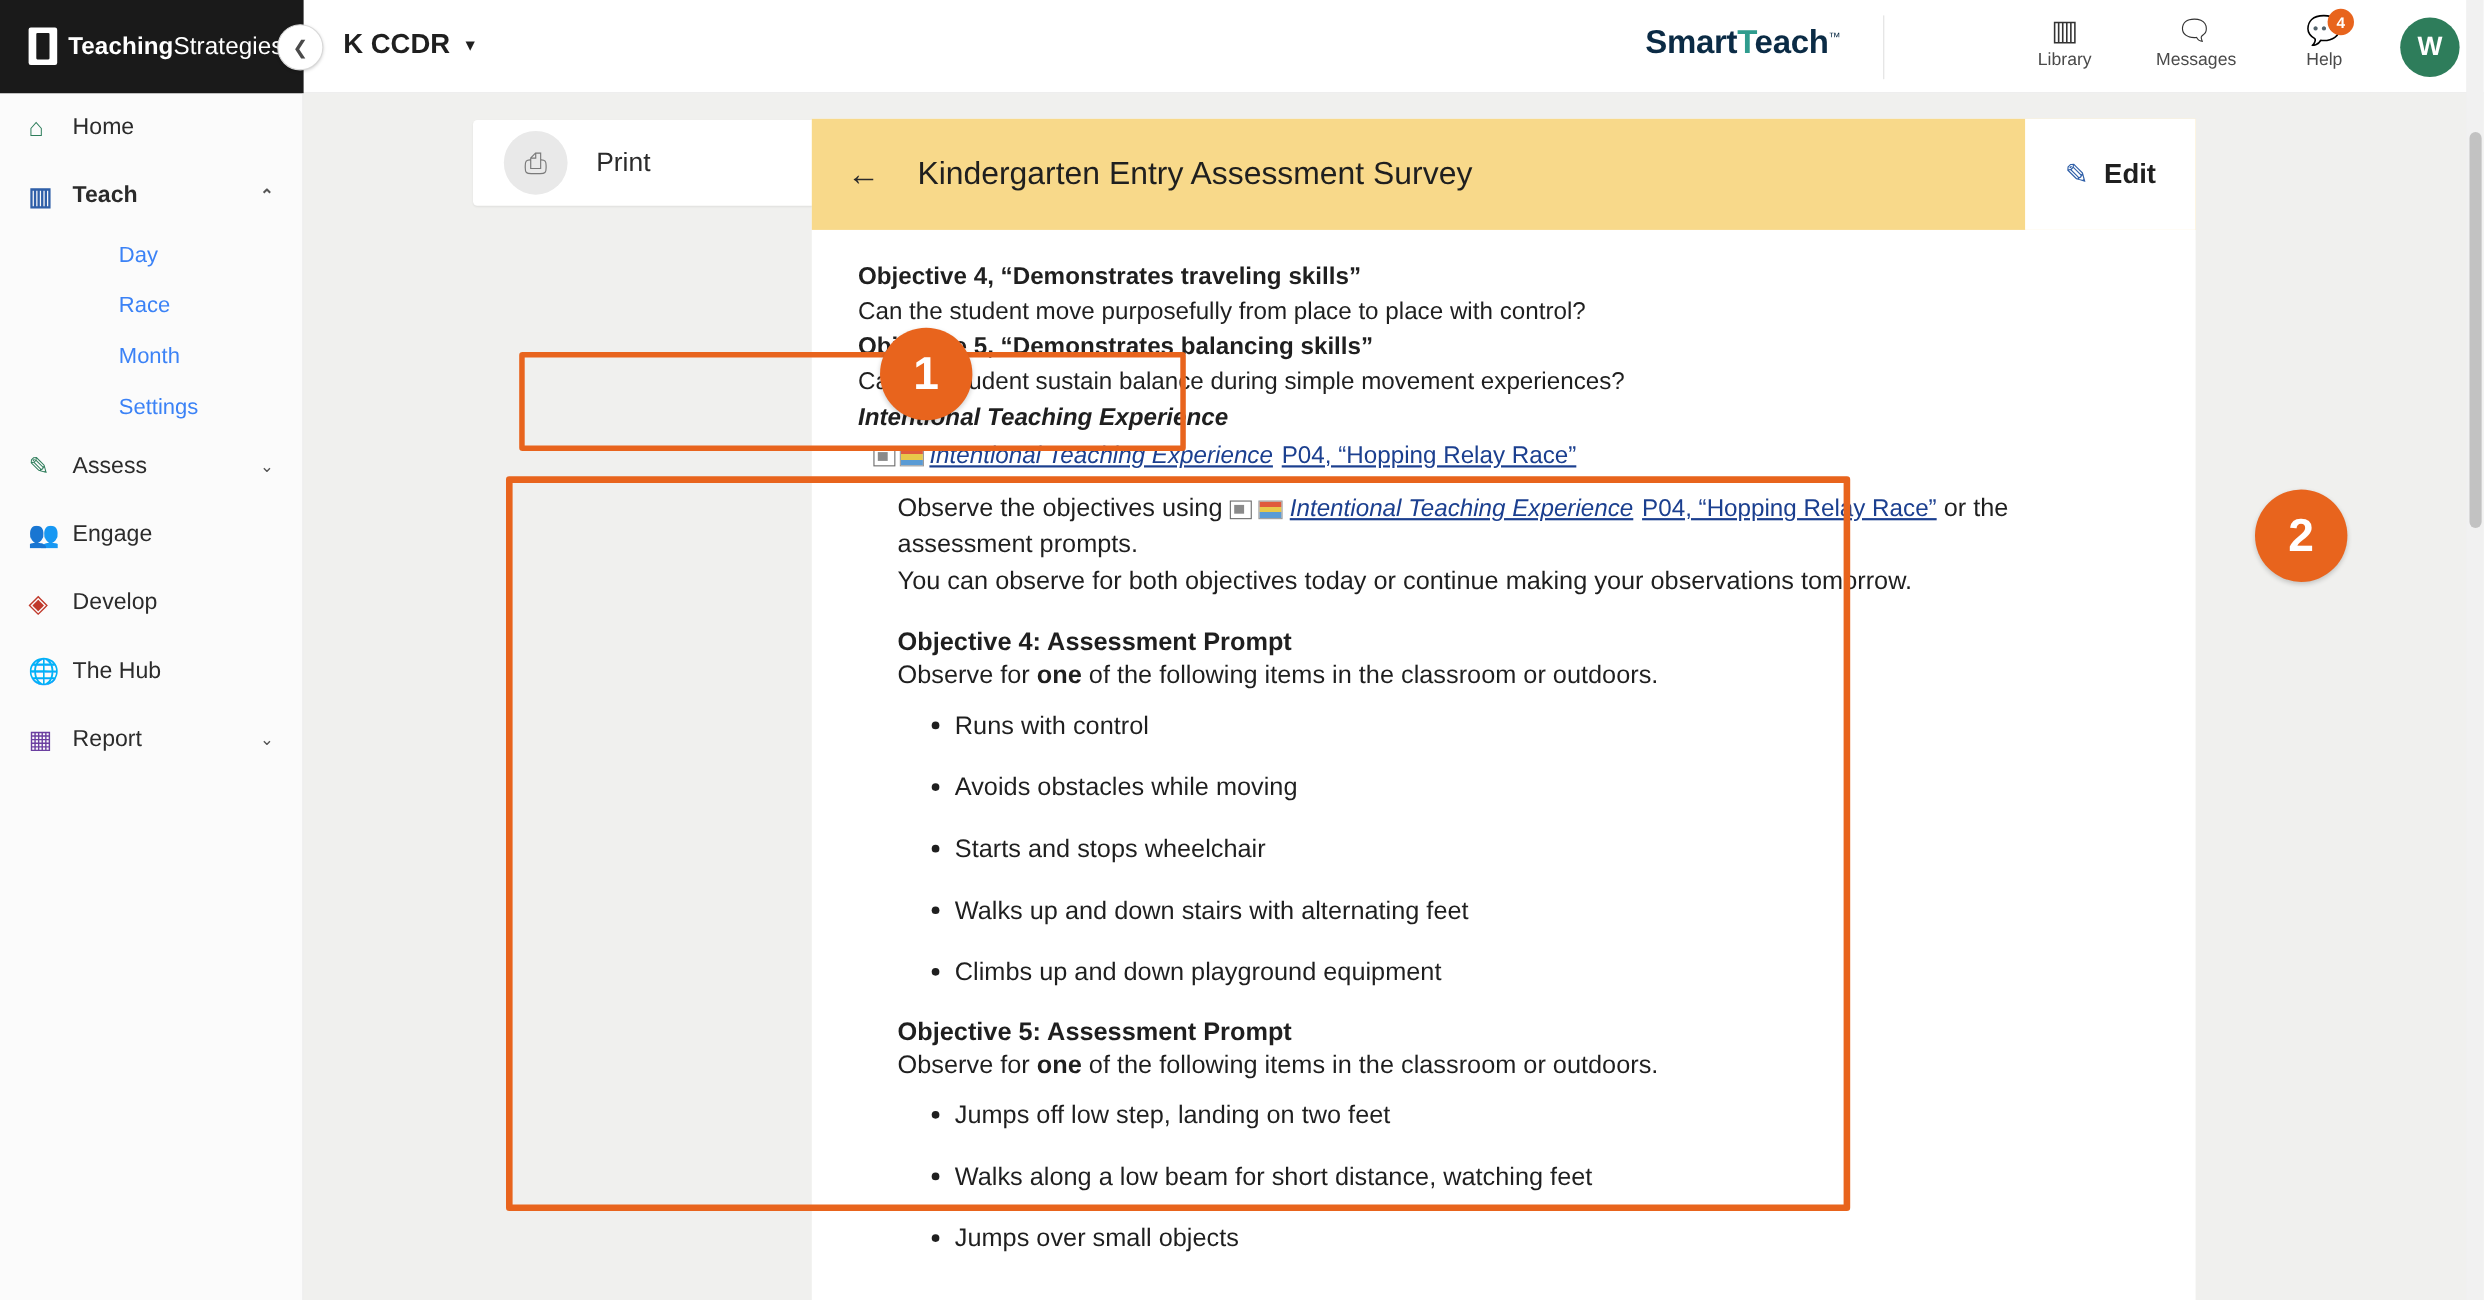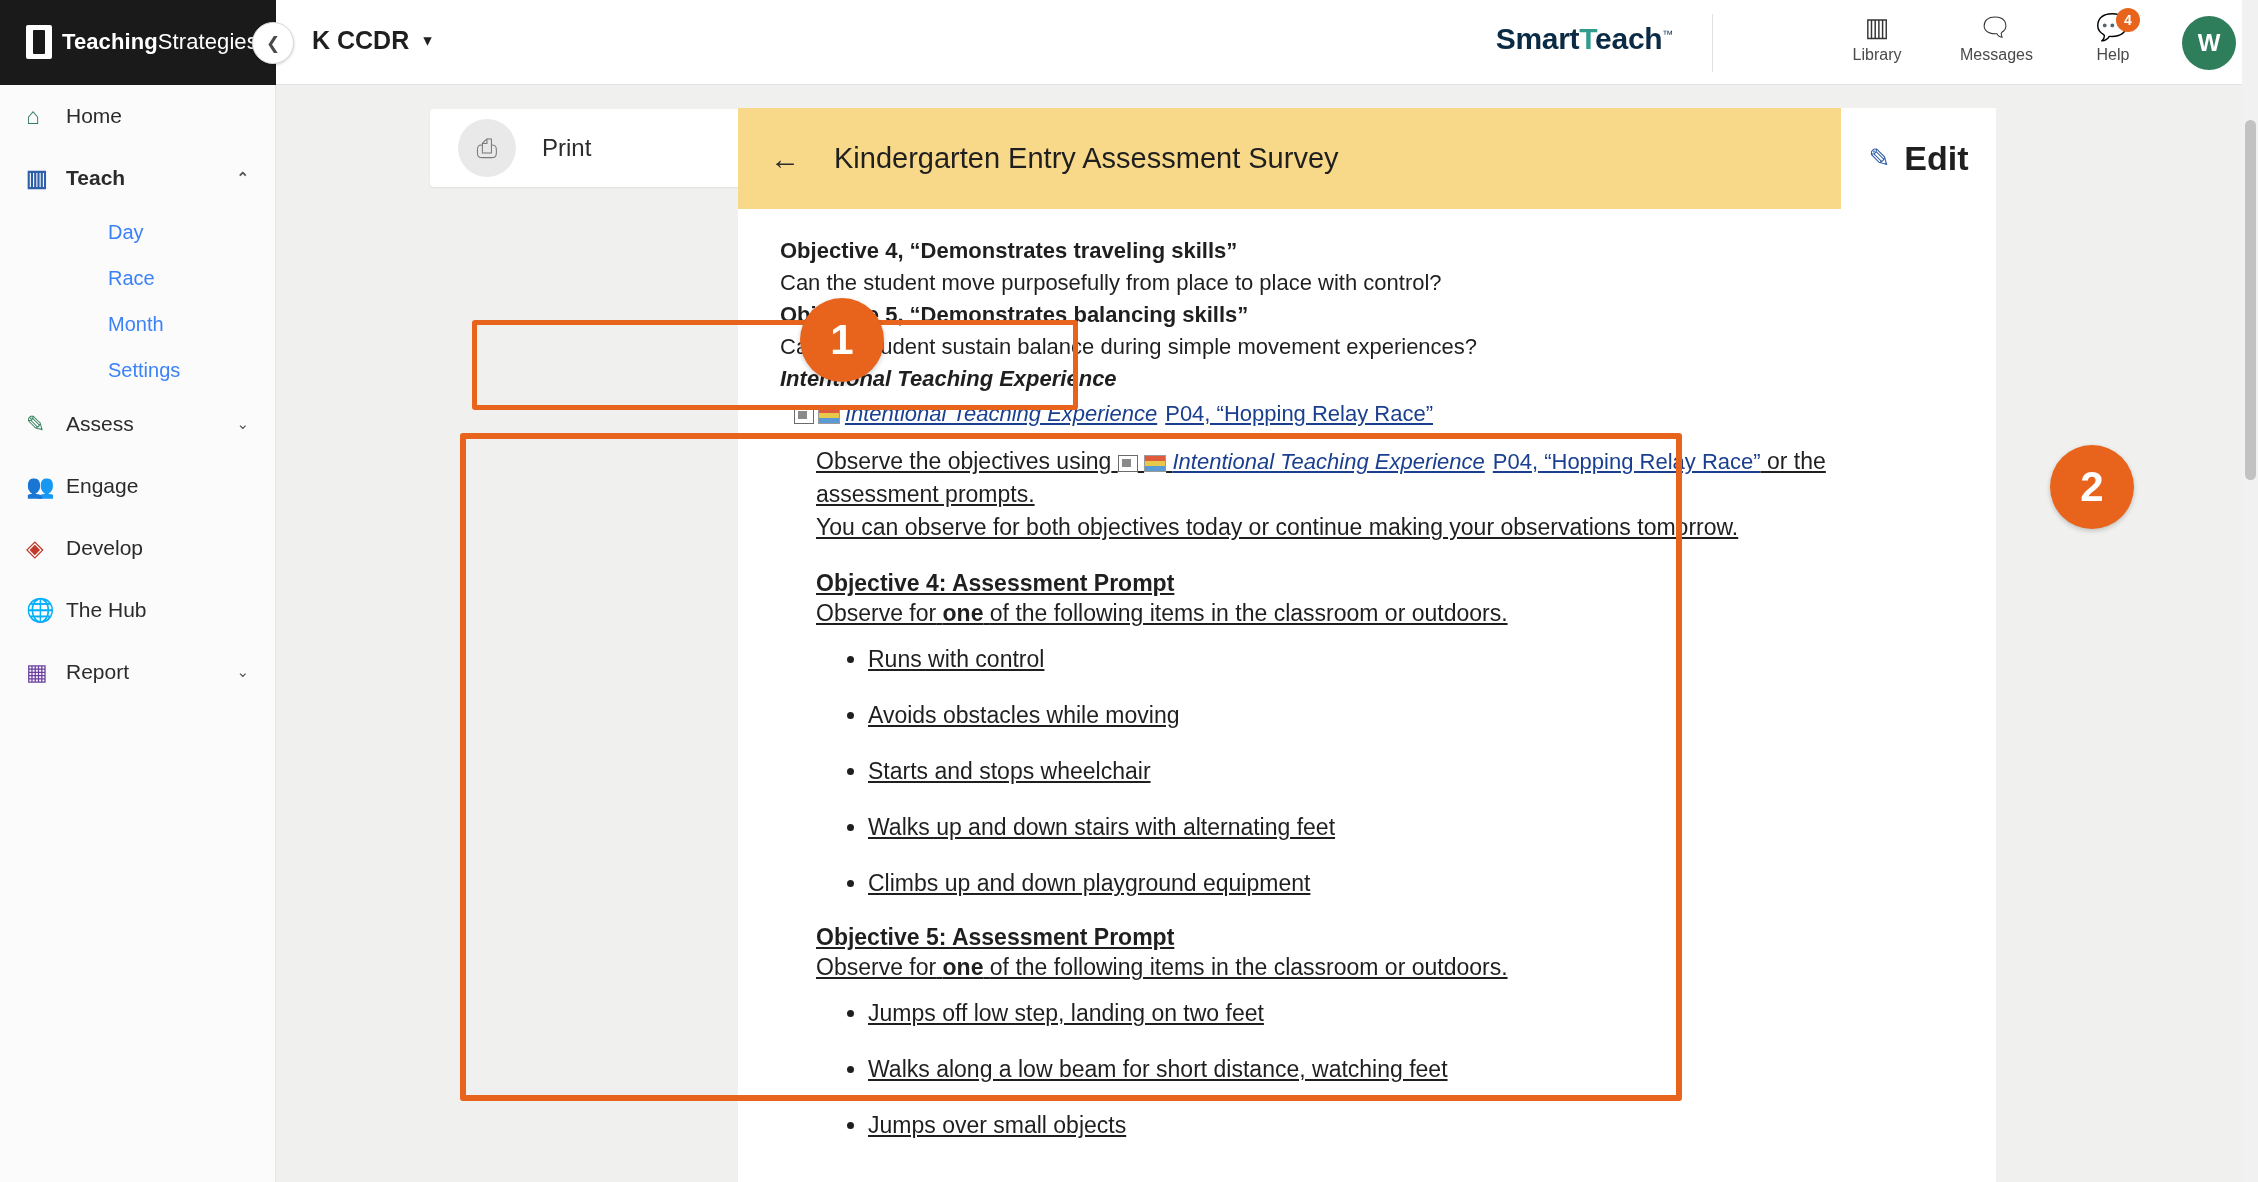--- a/index.html
+++ b/index.html
@@ -127,21 +127,21 @@
     height:101px; background:#f8d98a; display:flex; align-items:center;
     padding-left:32px; position:relative;
   }
   .panel-back { font-size:30px; color:#2b2b2b; cursor:pointer; margin-right:34px;}
   .panel-title { font-size:29px; color:#1f1f1f; font-weight:500;}
   .panel-edit {
     position:absolute; right:0; top:0; width:155px; height:101px; background:#ffffff;
     display:flex; align-items:center; justify-content:center; gap:14px; cursor:pointer;
   }
   .panel-edit .glyph { font-size:26px; color:#2f5fa8;}
-  .panel-edit .txt { font-size:34px; font-weight:bold; color:#1f1f1f;}
+  .panel-edit .txt { font-size:25px; font-weight:bold; color:#1f1f1f;}
 
   .panel-body { padding:26px 34px 0 42px; color:#1f1f1f; }
   .ln { font-size:22px; line-height:32px; }
   .ln.b { font-weight:bold; }
   .ln.bi { font-weight:bold; font-style:italic; }
 
   .ite-link {
     display:inline-flex; align-items:center; gap:8px;
     color:#1b3f8f; text-decoration:underline; font-size:22px; cursor:pointer;
   }
@@ -171,21 +171,21 @@
   .callout {
     position:absolute; width:84px; height:84px; border-radius:50%;
     background:#e8641d; color:#fff; font-size:42px; font-weight:bold;
     display:flex; align-items:center; justify-content:center;
     box-shadow:0 2px 5px rgba(0,0,0,.2);
   }
   .callout.c1 { left:800px; top:298px; }
   .callout.c2 { left:2050px; top:445px; }
 
   
-  .block2 { padding:18px 36px 0 36px;text-decoration:underline; }
+  .block2 { padding:18px 36px 0 36px; }
   .b2line { font-size:23px; line-height:33px; }
   .b2head { font-size:23px; font-weight:bold; margin-top:26px; }
   ul.items { margin:14px 0 0 0; padding-left:52px; }
   ul.items li { font-size:23px; line-height:30px; margin-bottom:26px; }
 
   .scrollbar {
     position:absolute; right:0; top:0; width:16px; height:1182px; background:#f1f1f1;
   }
   .scrollthumb {
     position:absolute; right:2px; top:120px; width:11px; height:360px;

